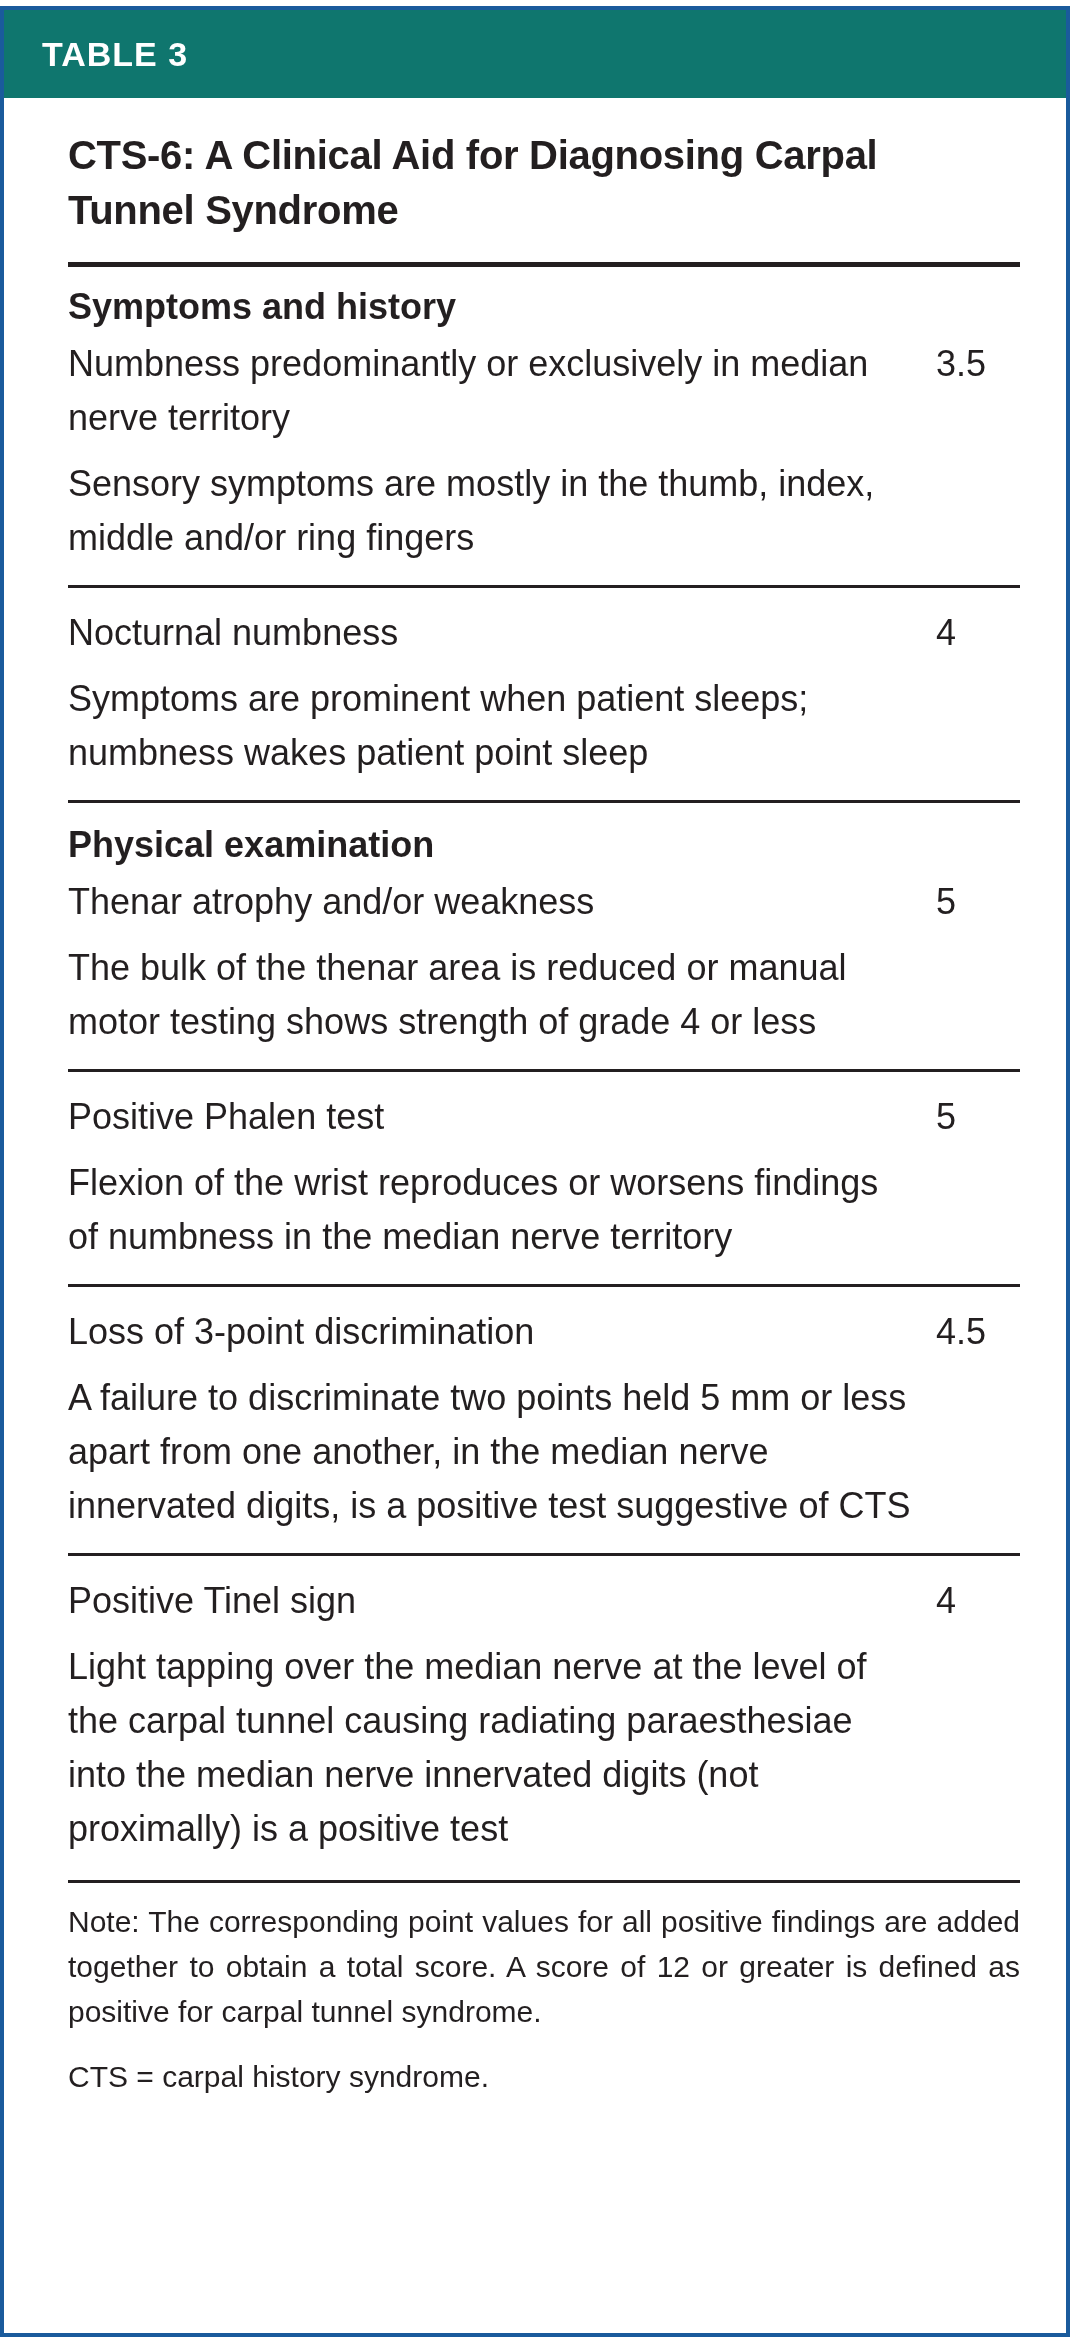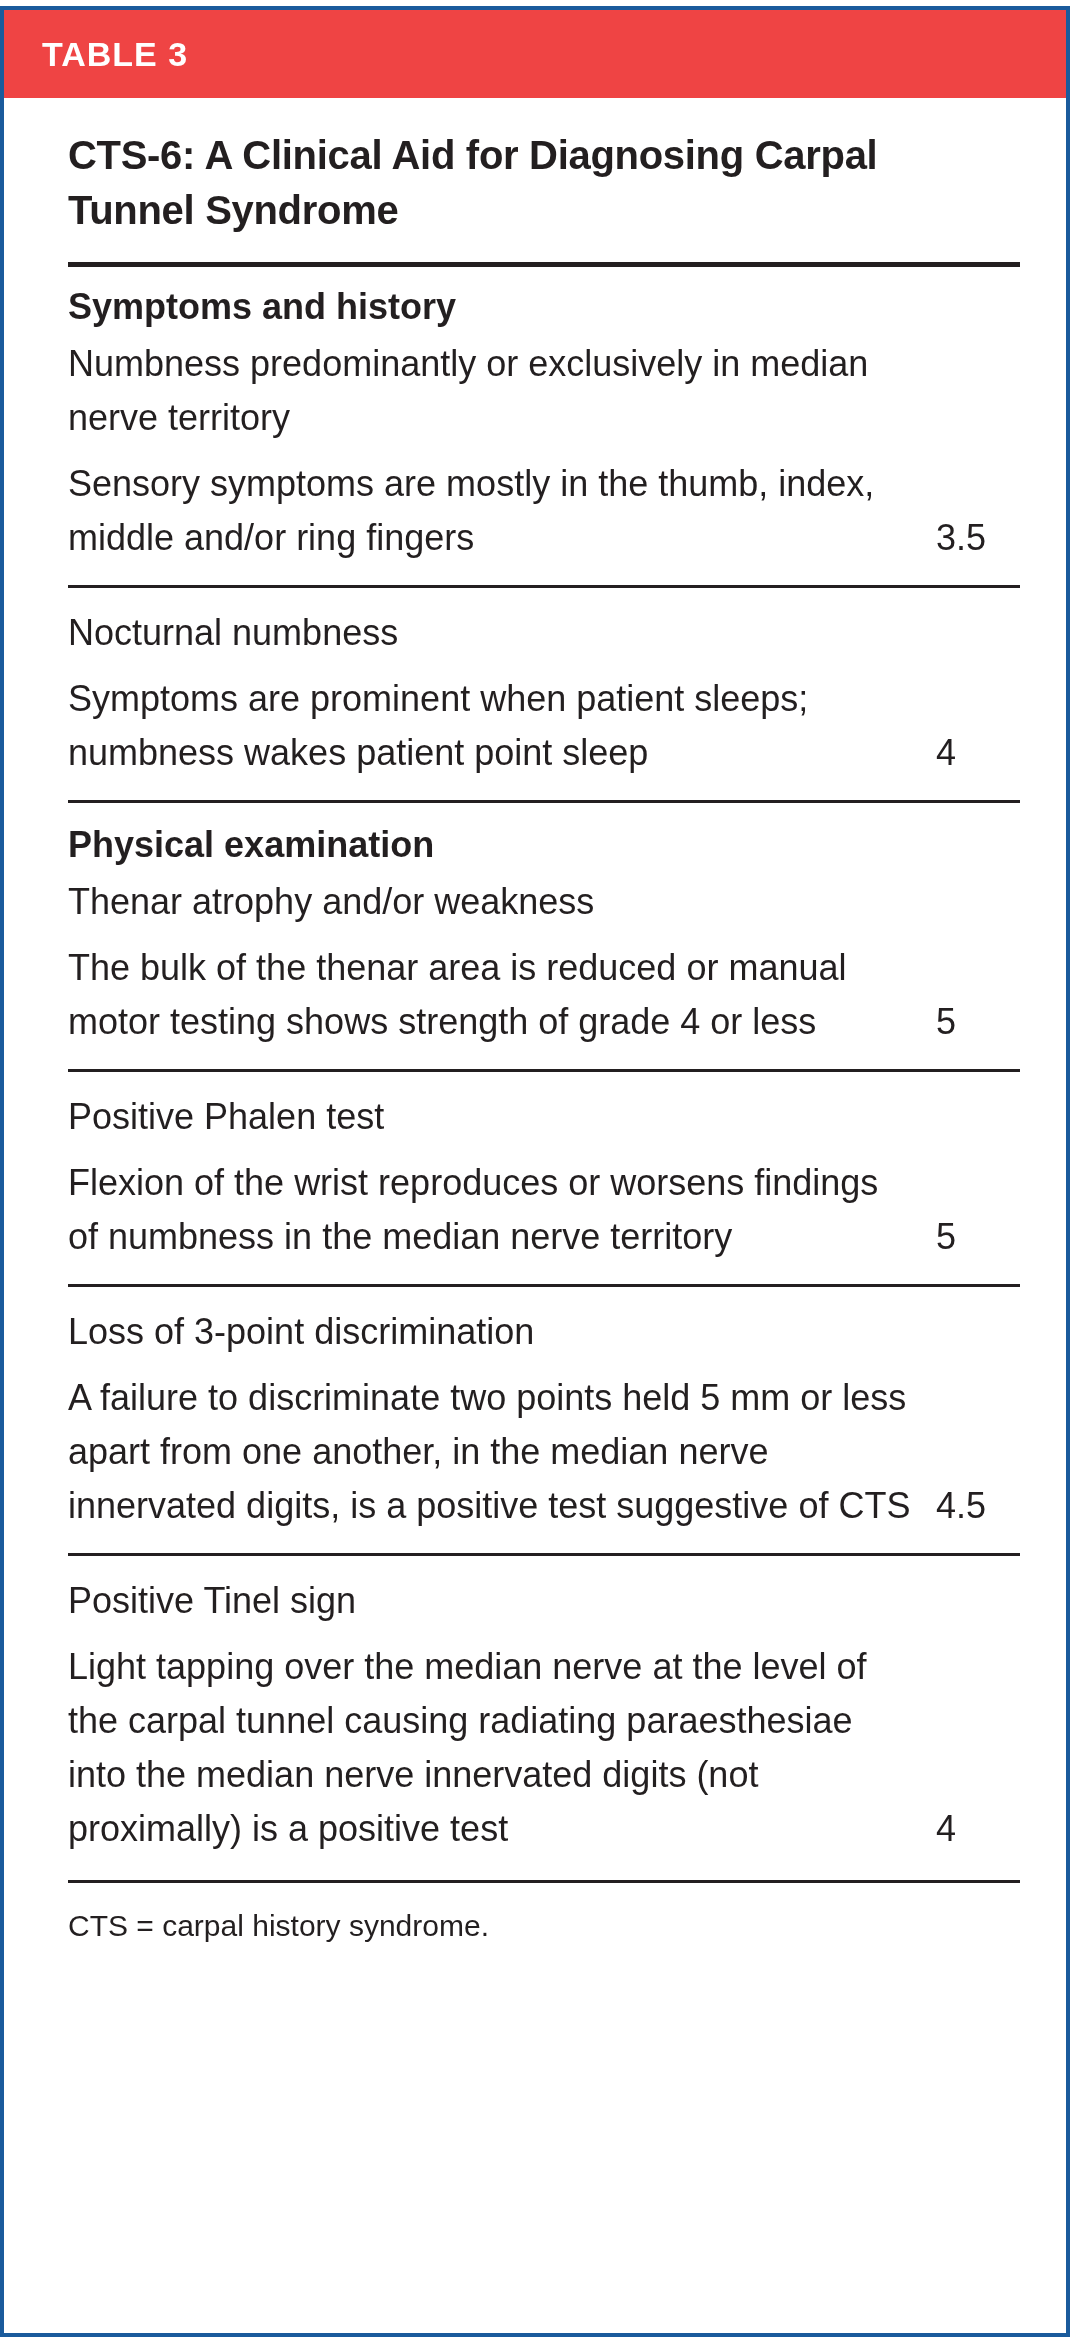--- a/index.html
+++ b/index.html
@@ -10,21 +10,21 @@
     -webkit-font-smoothing: antialiased;
   }
   .sheet {
     box-sizing: border-box;
     margin-top: 6px;
     border: 4px solid #1a5b9c;
     min-height: 2331px;
     background: #ffffff;
   }
   .header-bar {
-    background: #ef4444;
+    background: #0f766e;
     height: 88px;
     display: flex;
     align-items: center;
     padding-left: 38px;
   }
   .table-label {
     color: #ffffff;
     font-size: 34px;
     font-weight: bold;
     letter-spacing: 1px;
@@ -39,21 +39,21 @@
     max-width: 930px;
   }
   .rule-thick { height: 5px; background: #231f20; margin-top: 24px; }
   .rule { height: 3px; background: #231f20; margin: 20px 0 18px 0; }
   .section-heading {
     font-size: 36px;
     font-weight: bold;
     line-height: 48px;
     margin-top: 16px;
   }
-  .crit-row { display: flex; align-items: flex-end; margin-top: 6px; }
+  .crit-row { display: flex; align-items: flex-start; margin-top: 6px; }
   .crit-left { flex: 1; padding-right: 24px; }
   .crit-name { font-size: 36px; line-height: 54px; }
   .crit-desc { font-size: 36px; line-height: 54px; margin-top: 12px; }
   .points {
     width: 84px;
     flex: 0 0 84px;
     font-size: 36px;
     line-height: 54px;
   }
   .foot-rule { height: 3px; background: #231f20; margin-top: 24px; }
@@ -139,18 +139,19 @@
     <div class="crit-row">
       <div class="crit-left">
         <div class="crit-name">Positive Tinel sign</div>
         <div class="crit-desc">Light tapping over the median nerve at the level of the carpal tunnel causing radiating paraesthesiae into the median nerve innervated digits (not proximally) is a positive test</div>
       </div>
       <div class="points">4</div>
     </div>
 
     <div class="foot-rule"></div>
 
+    <div class="footnote">Note: The corresponding point values for all positive findings are added together to obtain a total score. A score of 12 or greater is defined as positive for carpal tunnel syndrome.</div>
 
     <div class="footnote abbr">CTS = carpal history syndrome.</div>
 
 
   </div>
 </div>
 
 </body></html>

